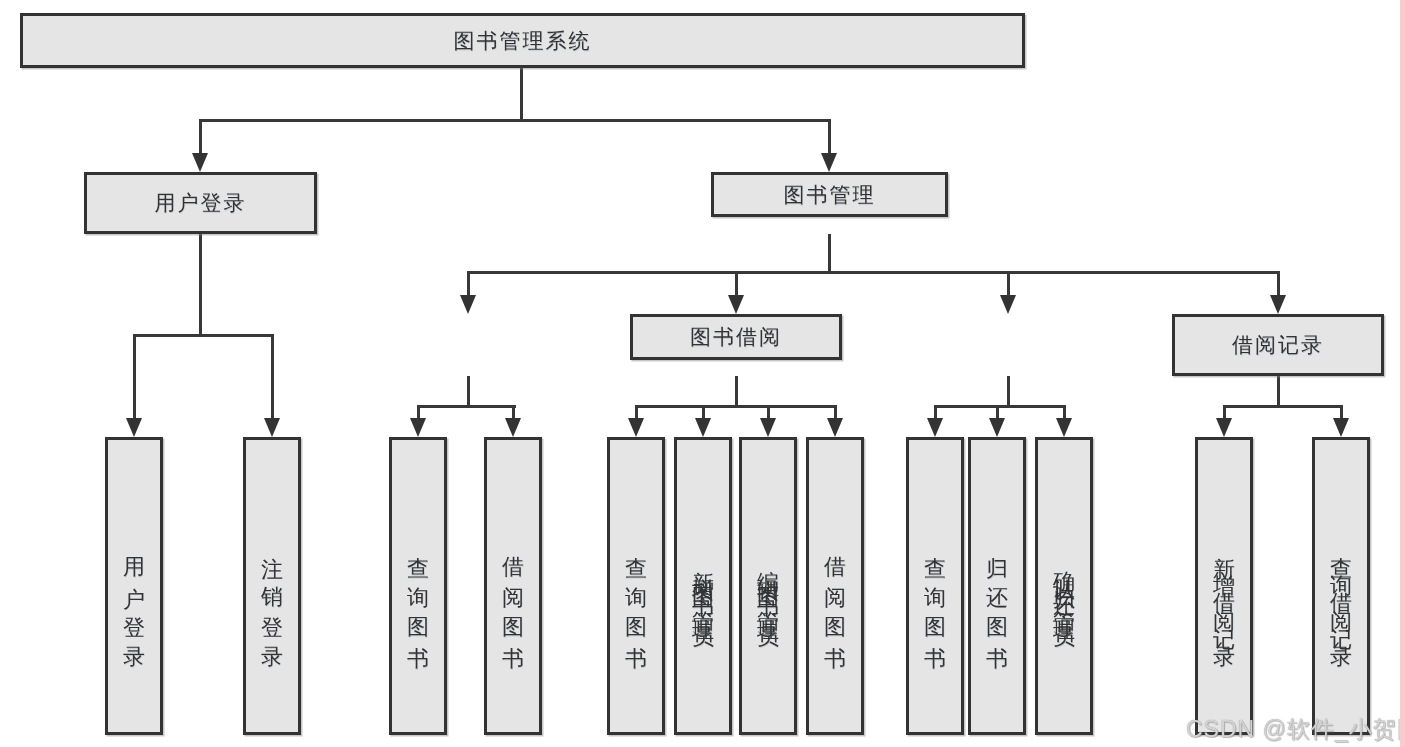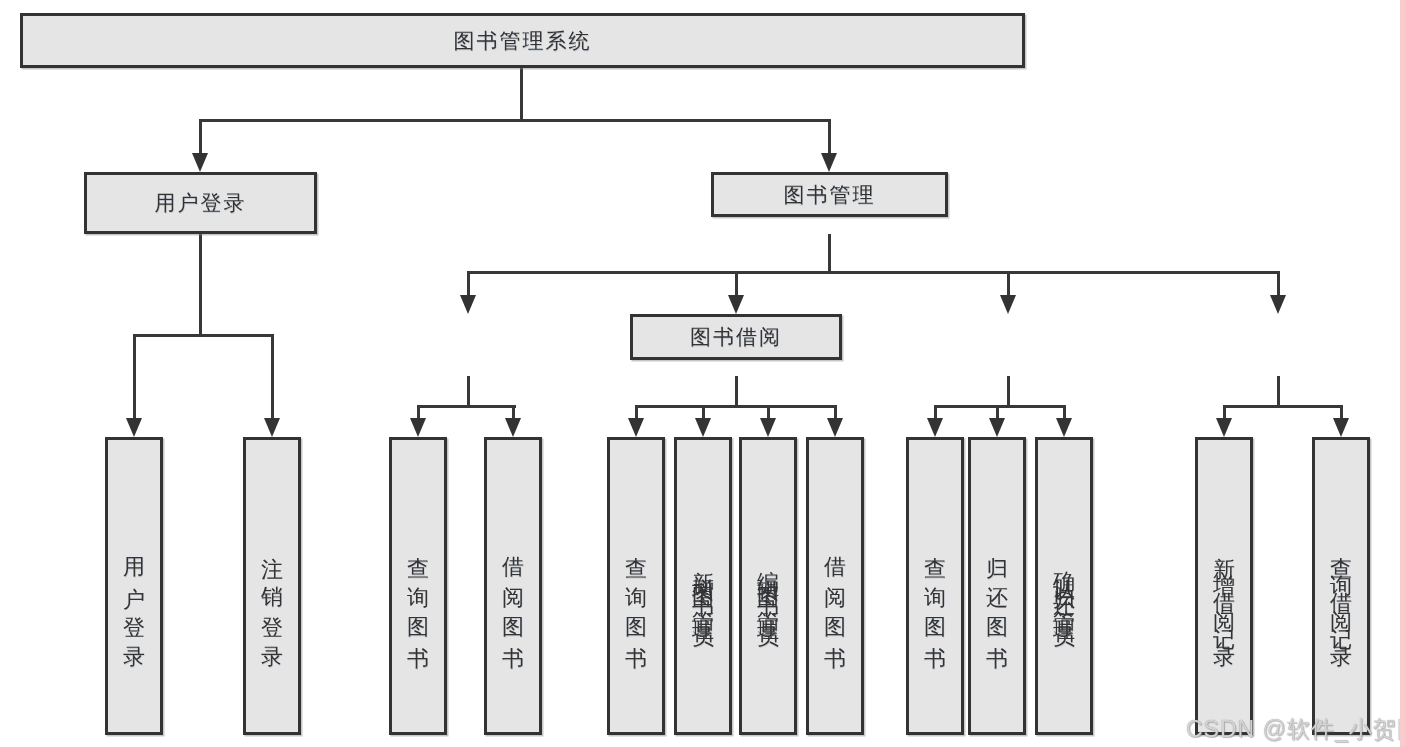--- a/index.html
+++ b/index.html
@@ -141,20 +141,23 @@
   <div class="node" style="left:84px; top:172px; width:233px; height:62px;">
     <span class="lbl">用户登录</span>
   </div>
   <div class="node" style="left:711px; top:172px; width:237px; height:45px;">
     <span class="lbl">图书管理</span>
   </div>
 
   <div class="node" style="left:630px; top:314px; width:212px; height:46px;">
     <span class="lbl">图书借阅</span>
   </div>
+  <div class="node" style="left:1172px; top:314px; width:212px; height:62px;">
+    <span class="lbl">借阅记录</span>
+  </div>
 
   <div class="node vnode sp-wide" style="left:105px; top:437px; width:58px; height:298px;">
     <span class="lbl">用户登录</span>
   </div>
   <div class="node vnode sp-wide" style="left:243px; top:437px; width:58px; height:298px;">
     <span class="lbl">注销登录</span>
   </div>
 
   <div class="node vnode sp-wide" style="left:389px; top:437px; width:58px; height:298px;">
     <span class="lbl">查询图书</span>

